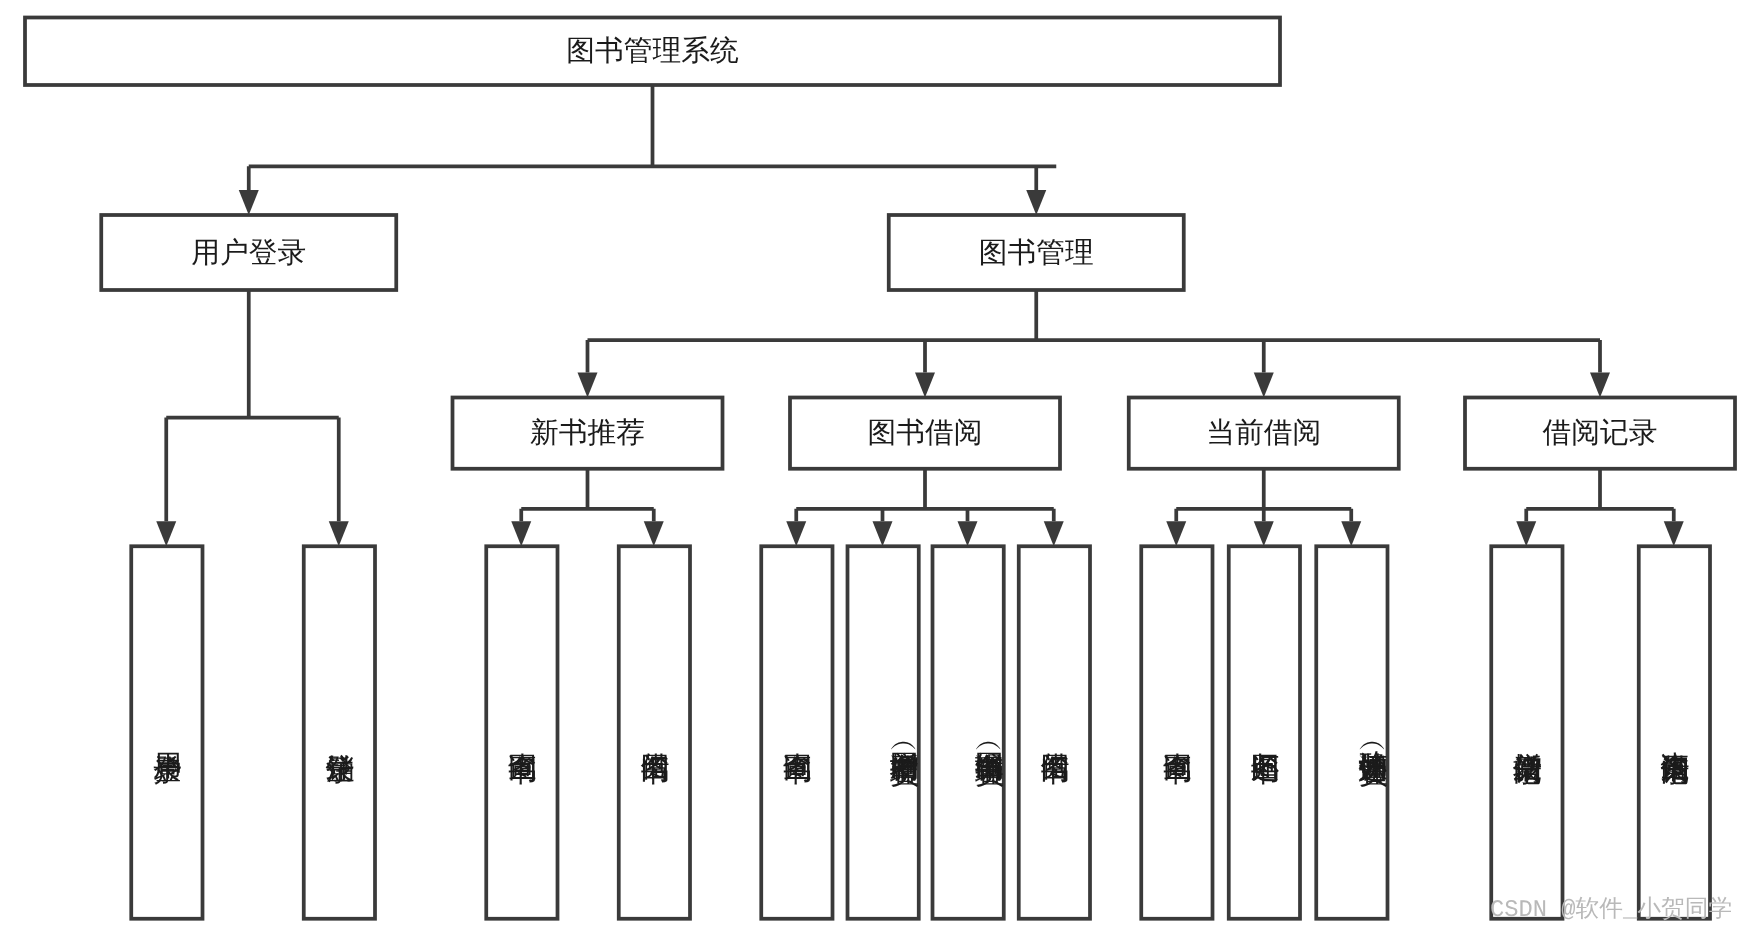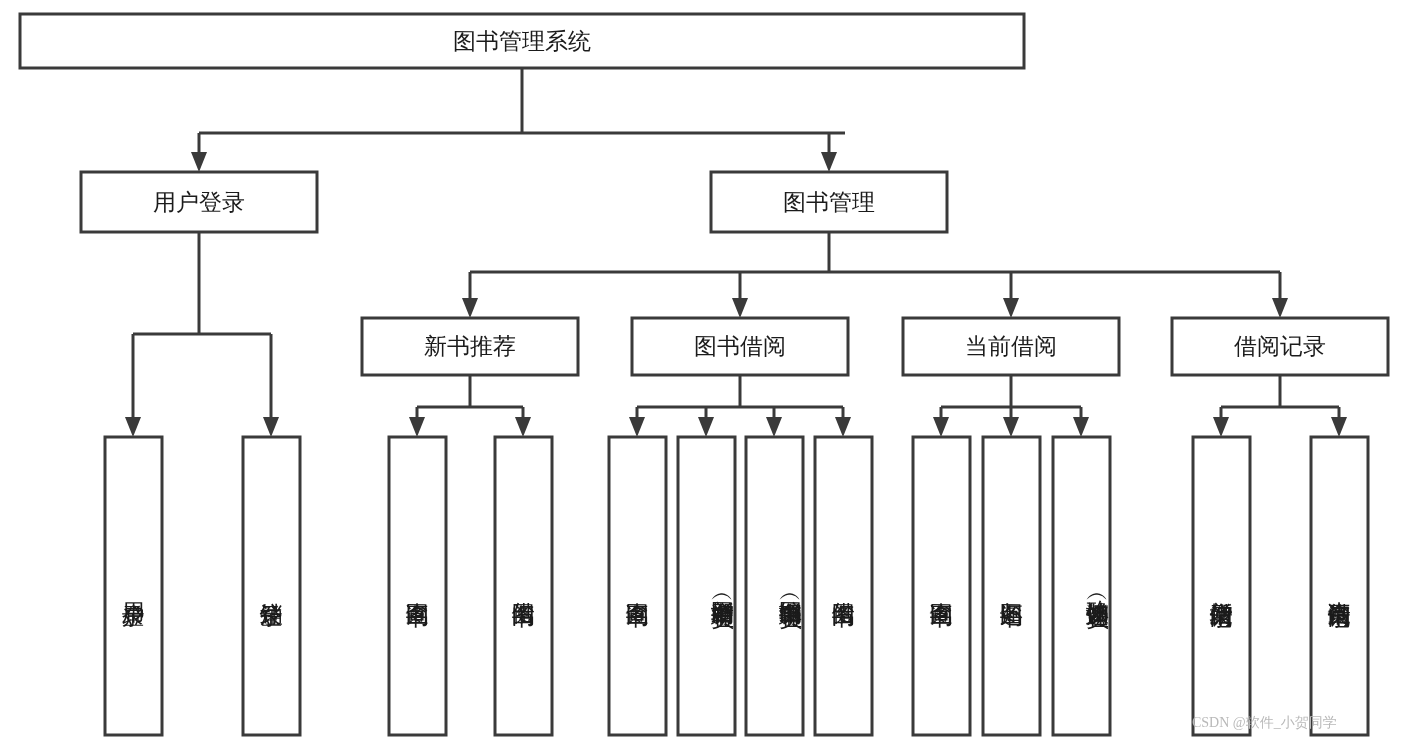--- a/index.html
+++ b/index.html
@@ -59,22 +59,22 @@
     font-size: 23px;
     line-height: 1.06;
     color: #1b1b1b;
     letter-spacing: 1px;
     text-align: center;
     white-space: nowrap;
     pointer-events: none;
   }
   .watermark {
     position: absolute;
-    font-family: Liberation Serif, serif;
-    font-size: 14px;
+    font-family: Liberation Mono, monospace;
+    font-size: 19px;
     color: #b9b9b9;
     white-space: nowrap;
     left: 1192px;
     top: 714px;
   }
 </style>
 </head>
 <body>
 
 <div id="diagram-root">

